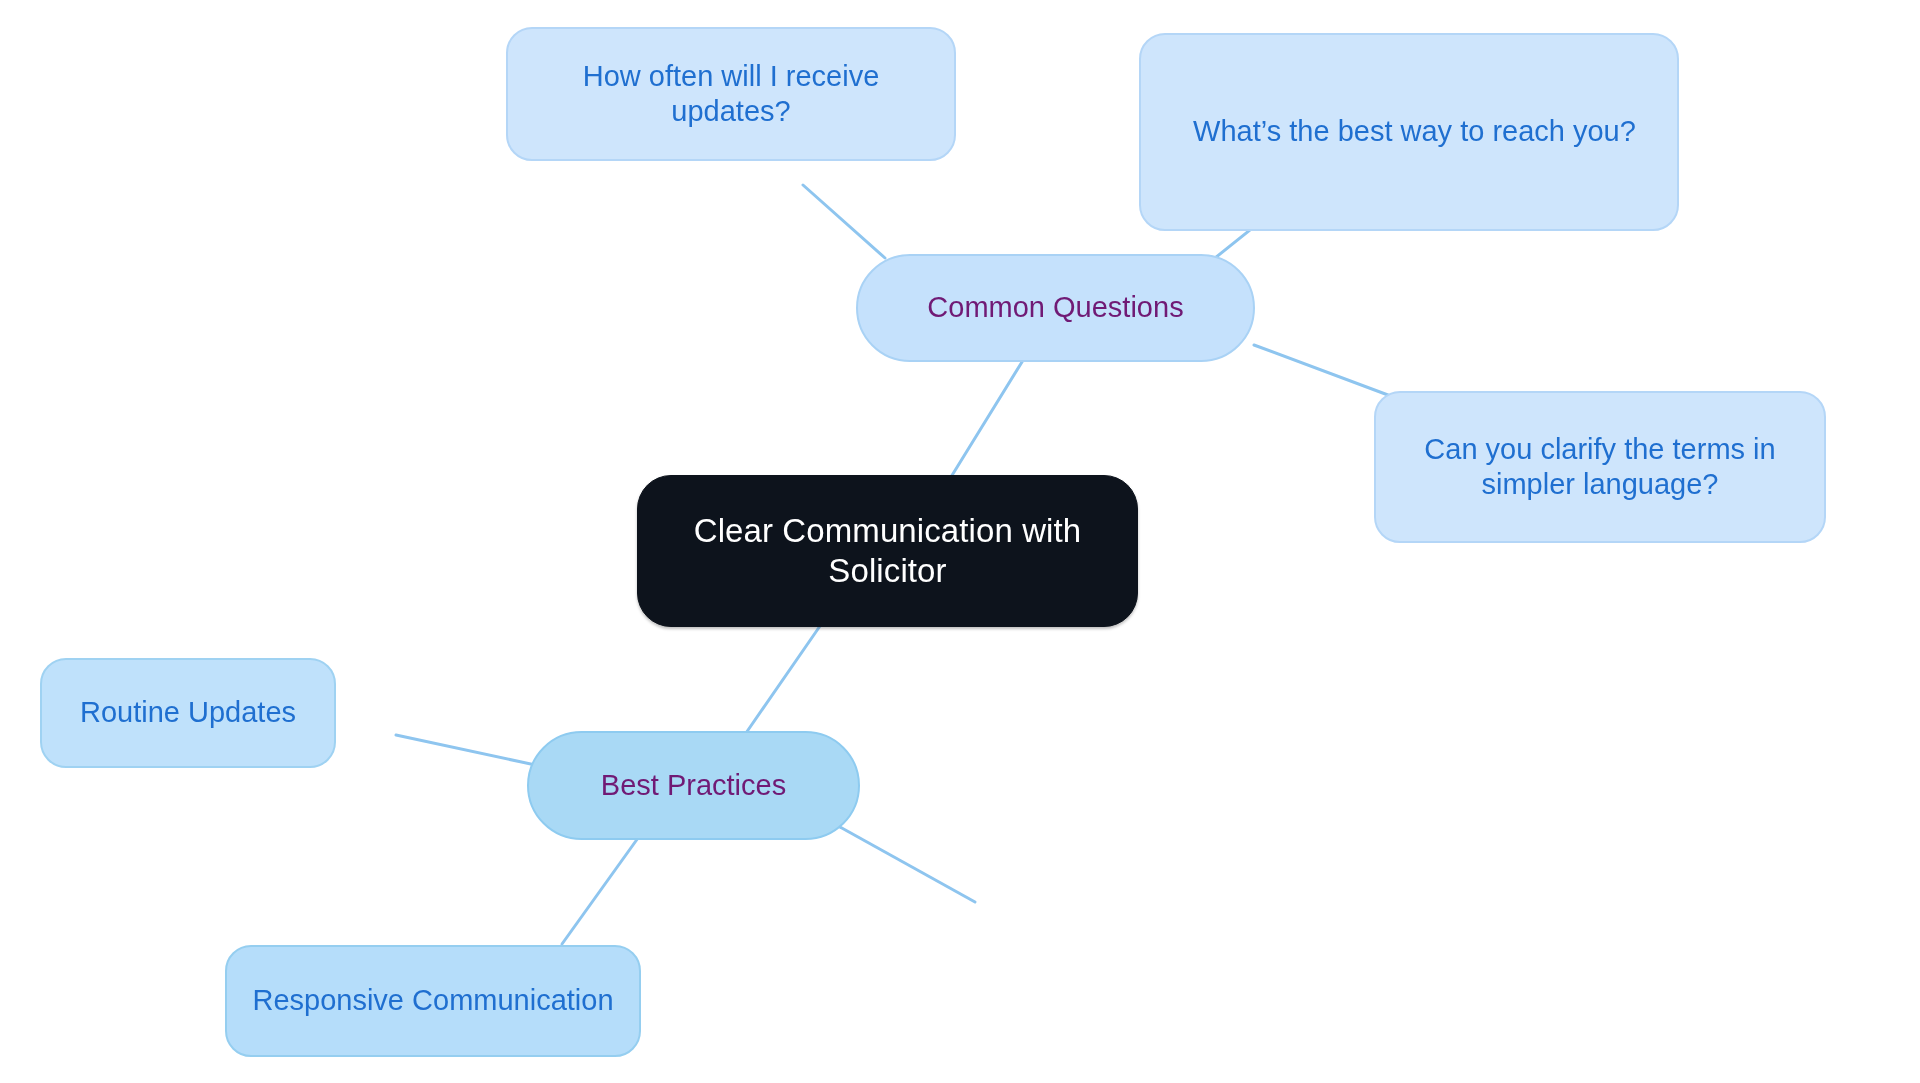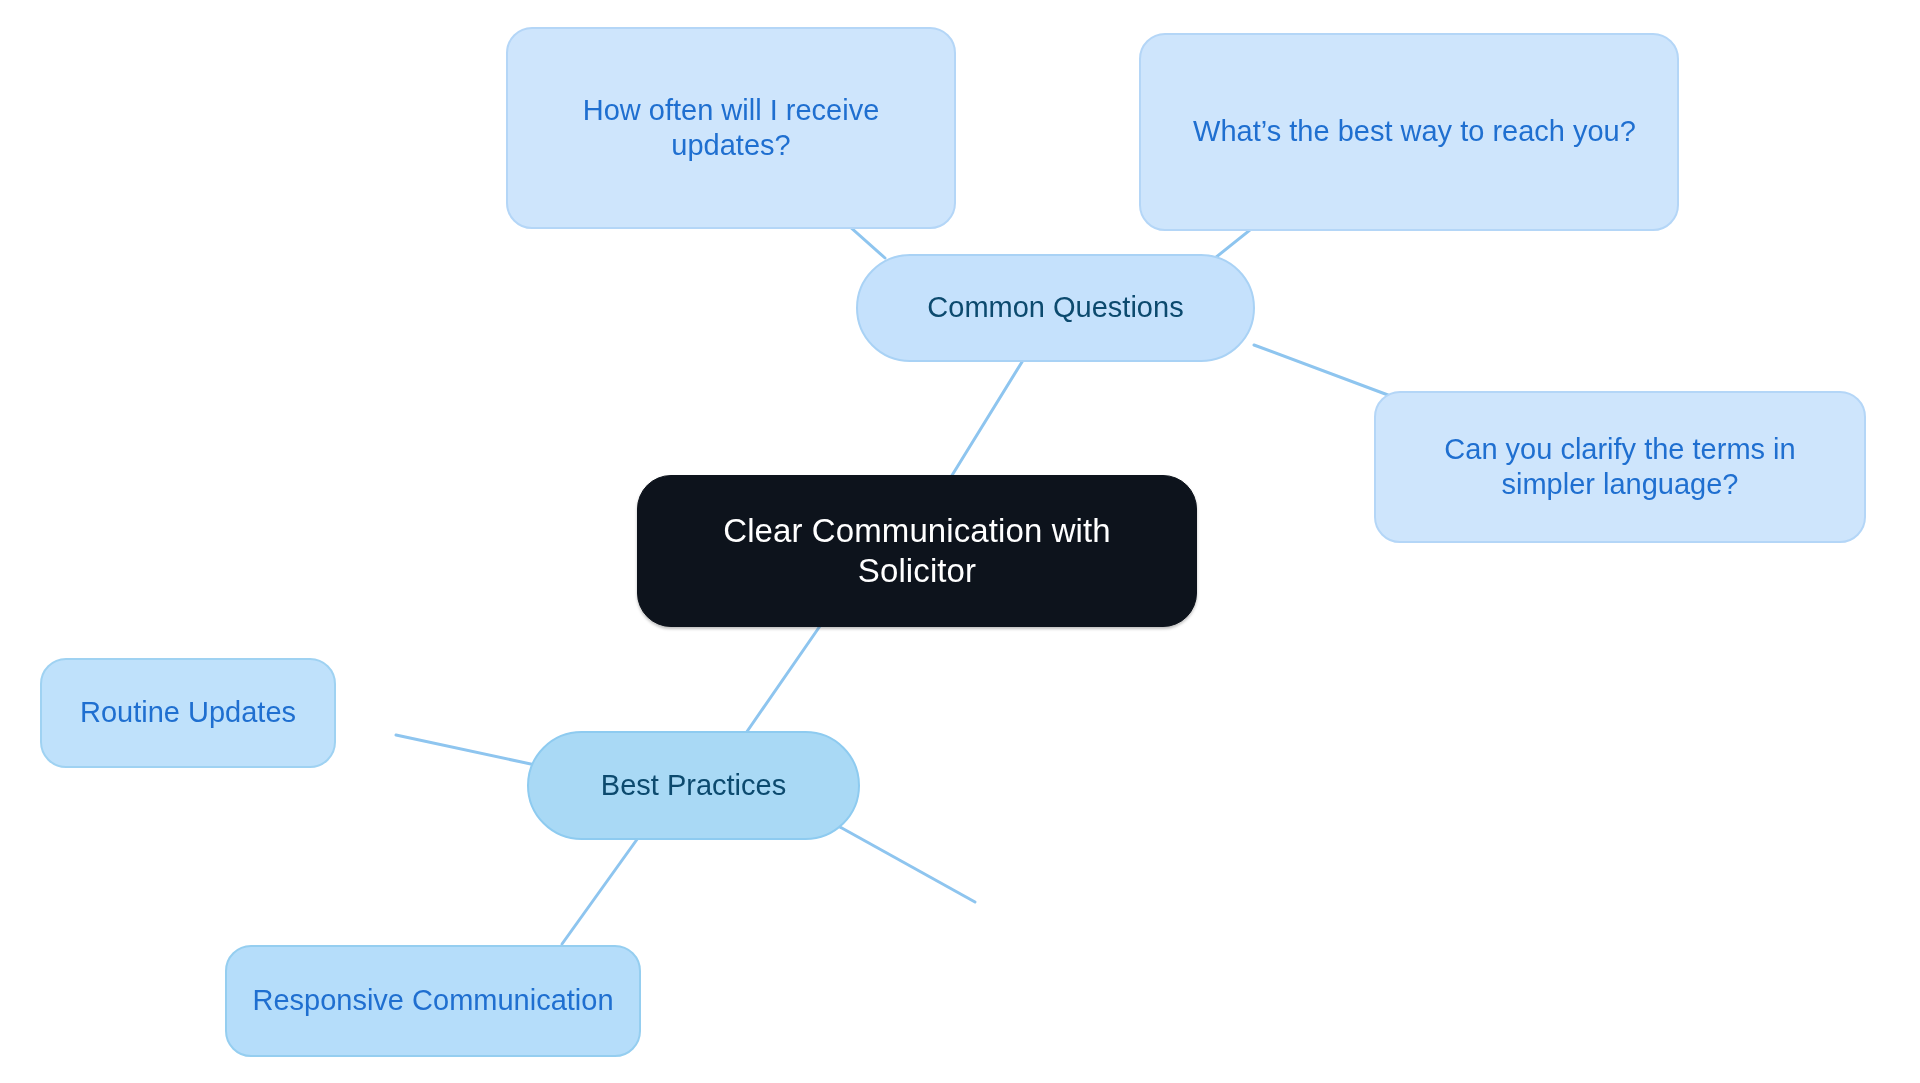--- a/index.html
+++ b/index.html
@@ -42,21 +42,21 @@
   .node-root {
     background: #0d131c;
     color: #ffffff;
     border: 1px solid #0d131c;
     border-radius: 34px;
     font-size: 33px;
     letter-spacing: 0.1px;
     box-shadow: 0 2px 3px rgba(0,0,0,0.25);
   }
   .node-branch {
-    color: #0c4a6e;
+    color: #701a75;
     border-radius: 70px;
     font-size: 29px;
   }
   .node-branch-questions {
     background: #c5e1fc;
     border: 2px solid #a9d2f5;
   }
   .node-branch-practices {
     background: #a9d9f5;
     border: 2px solid #8ecbf0;
@@ -93,37 +93,37 @@
       <line x1="951" y1="477" x2="1022" y2="362" stroke="#8ec5ef" stroke-width="3" stroke-linecap="round"></line>
       <line x1="820" y1="626" x2="746" y2="733" stroke="#8ec5ef" stroke-width="3" stroke-linecap="round"></line>
       <line x1="885" y1="258" x2="803" y2="185" stroke="#8ec5ef" stroke-width="3" stroke-linecap="round"></line>
       <line x1="1215" y1="258" x2="1300" y2="190" stroke="#8ec5ef" stroke-width="3" stroke-linecap="round"></line>
       <line x1="1254" y1="345" x2="1396" y2="398" stroke="#8ec5ef" stroke-width="3" stroke-linecap="round"></line>
       <line x1="540" y1="766" x2="396" y2="735" stroke="#8ec5ef" stroke-width="3" stroke-linecap="round"></line>
       <line x1="638" y1="838" x2="562" y2="944" stroke="#8ec5ef" stroke-width="3" stroke-linecap="round"></line>
       <line x1="840" y1="827" x2="975" y2="902" stroke="#8ec5ef" stroke-width="3" stroke-linecap="round"></line>
     </svg>
 
-  <div class="node node-root" style="left: 637px; top: 475px; width: 560px; height: 152px;">
+  <div class="node node-root" style="left: 637px; top: 475px; width: 501px; height: 152px;">
     <span class="node-label">Clear Communication with Solicitor</span>
   </div>
 
   <div class="node node-branch node-branch-questions" style="left: 856px; top: 254px; width: 399px; height: 108px;">
     <span class="node-label">Common Questions</span>
   </div>
 
-  <div class="node node-leaf leaf-pale" style="left: 506px; top: 27px; width: 450px; height: 202px;">
+  <div class="node node-leaf leaf-pale" style="left: 506px; top: 27px; width: 450px; height: 134px;">
     <span class="node-label">How often will I receive updates?</span>
   </div>
 
   <div class="node node-leaf leaf-pale" style="left: 1139px; top: 33px; width: 540px; height: 198px; padding-left: 11px;">
     <span class="node-label">What’s the best way to reach you?</span>
   </div>
 
-  <div class="node node-leaf leaf-pale" style="left: 1374px; top: 391px; width: 492px; height: 152px;">
+  <div class="node node-leaf leaf-pale" style="left: 1374px; top: 391px; width: 452px; height: 152px;">
     <span class="node-label">Can you clarify the terms in simpler language?</span>
   </div>
 
   <div class="node node-branch node-branch-practices" style="left: 527px; top: 731px; width: 333px; height: 109px; text-align: center;">
     <span class="node-label">Best Practices</span>
   </div>
 
   <div class="node node-leaf leaf-mid" style="left: 40px; top: 658px; width: 296px; height: 110px;">
     <span class="node-label">Routine Updates</span>
   </div>

